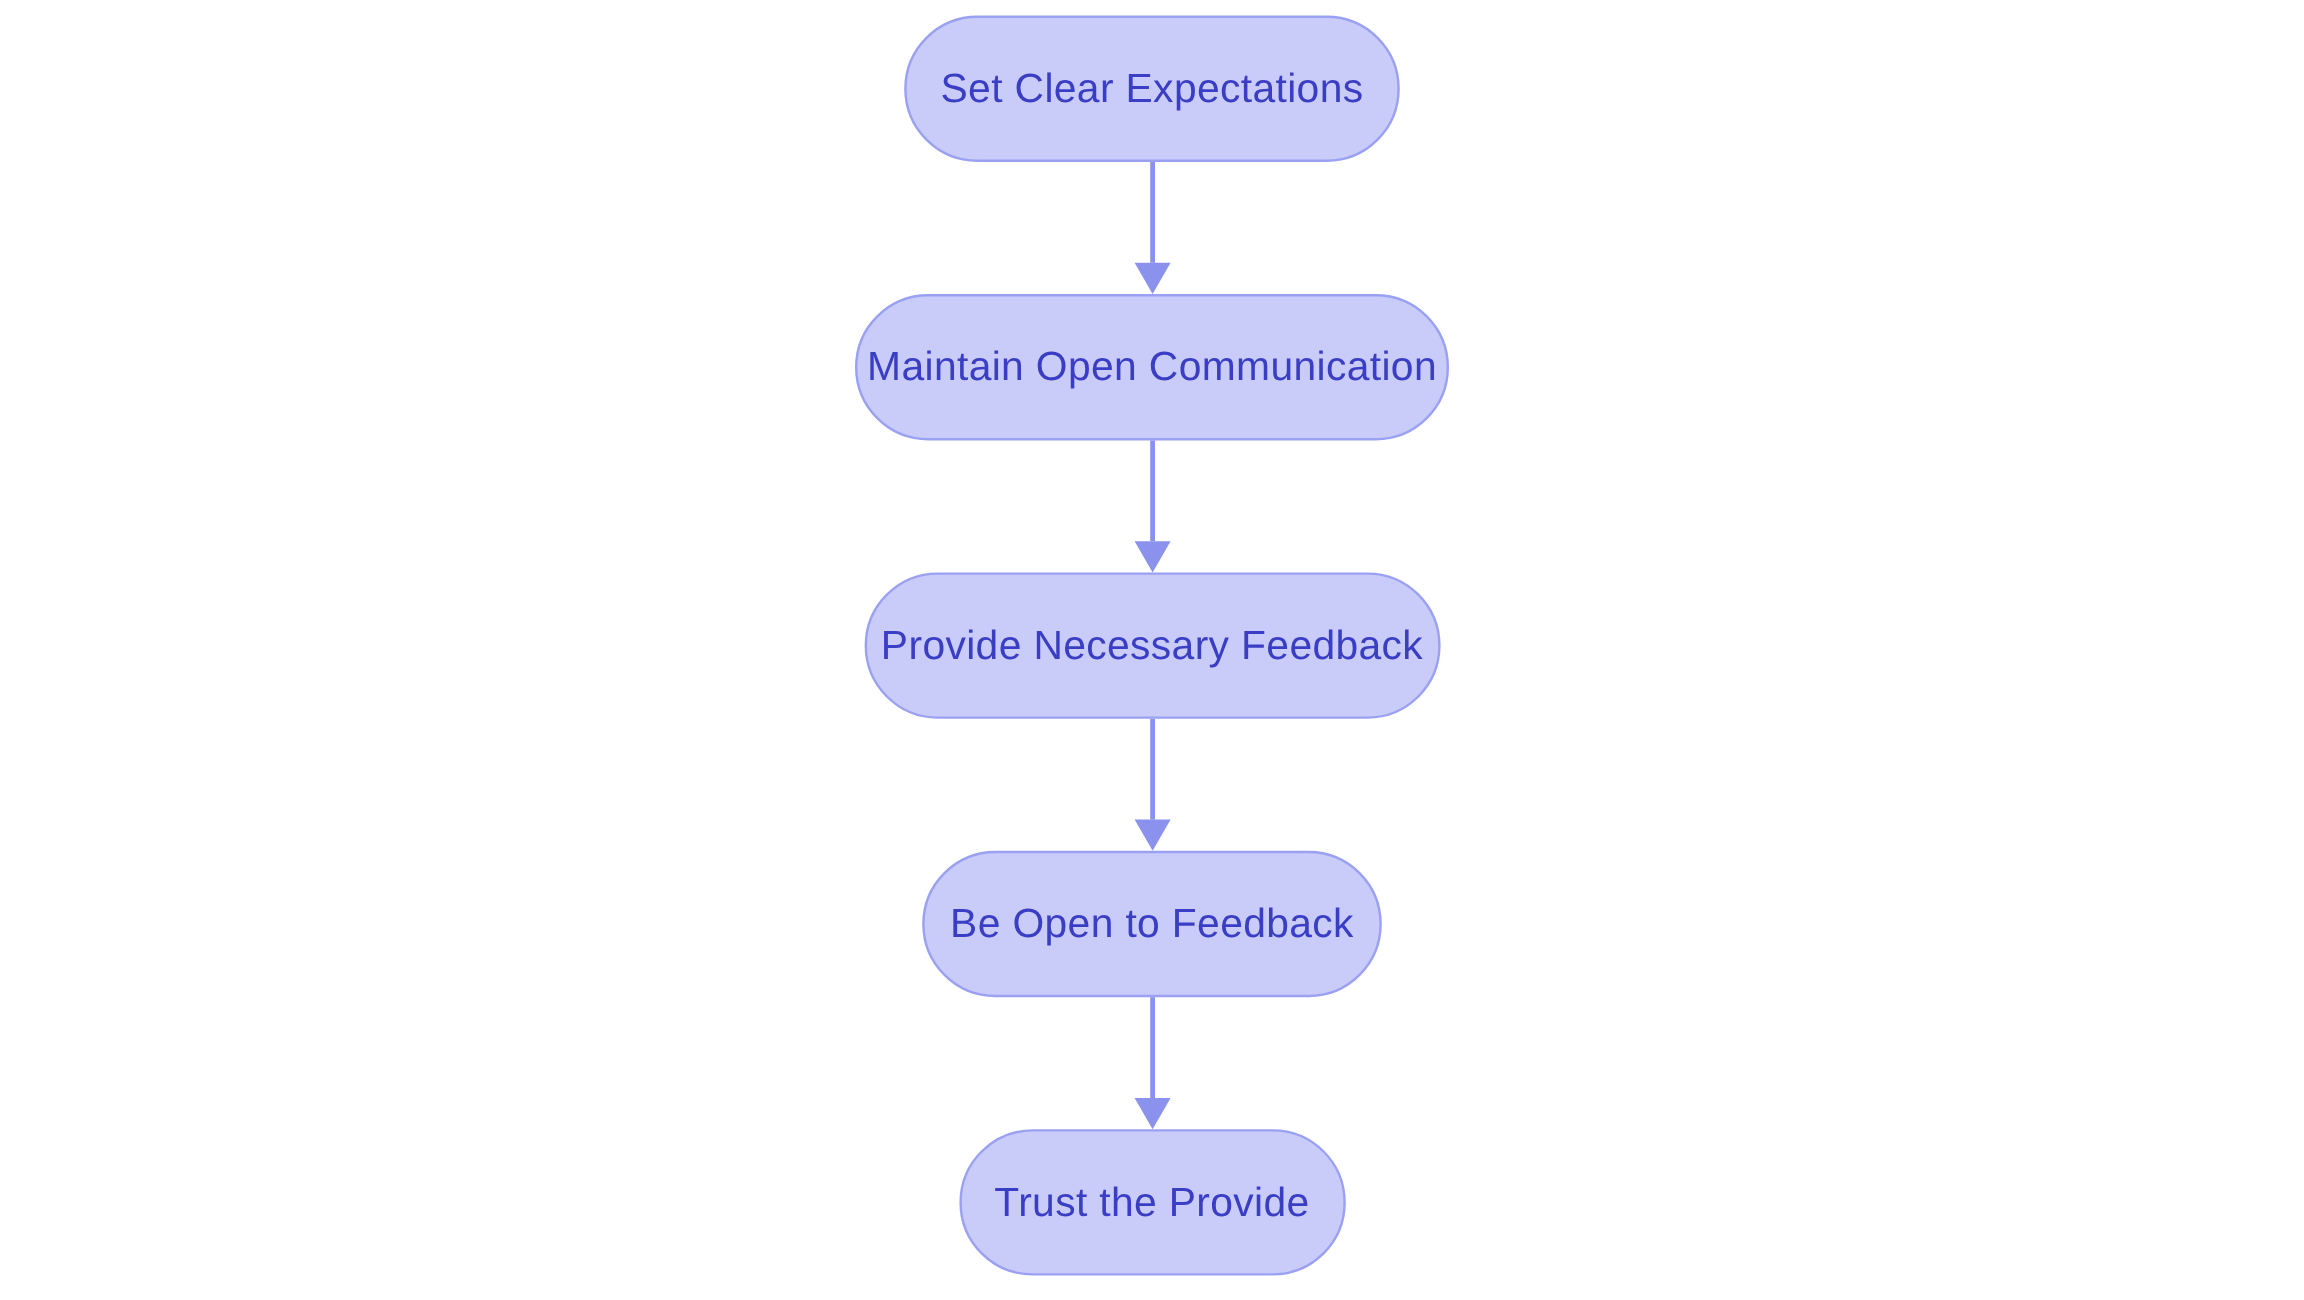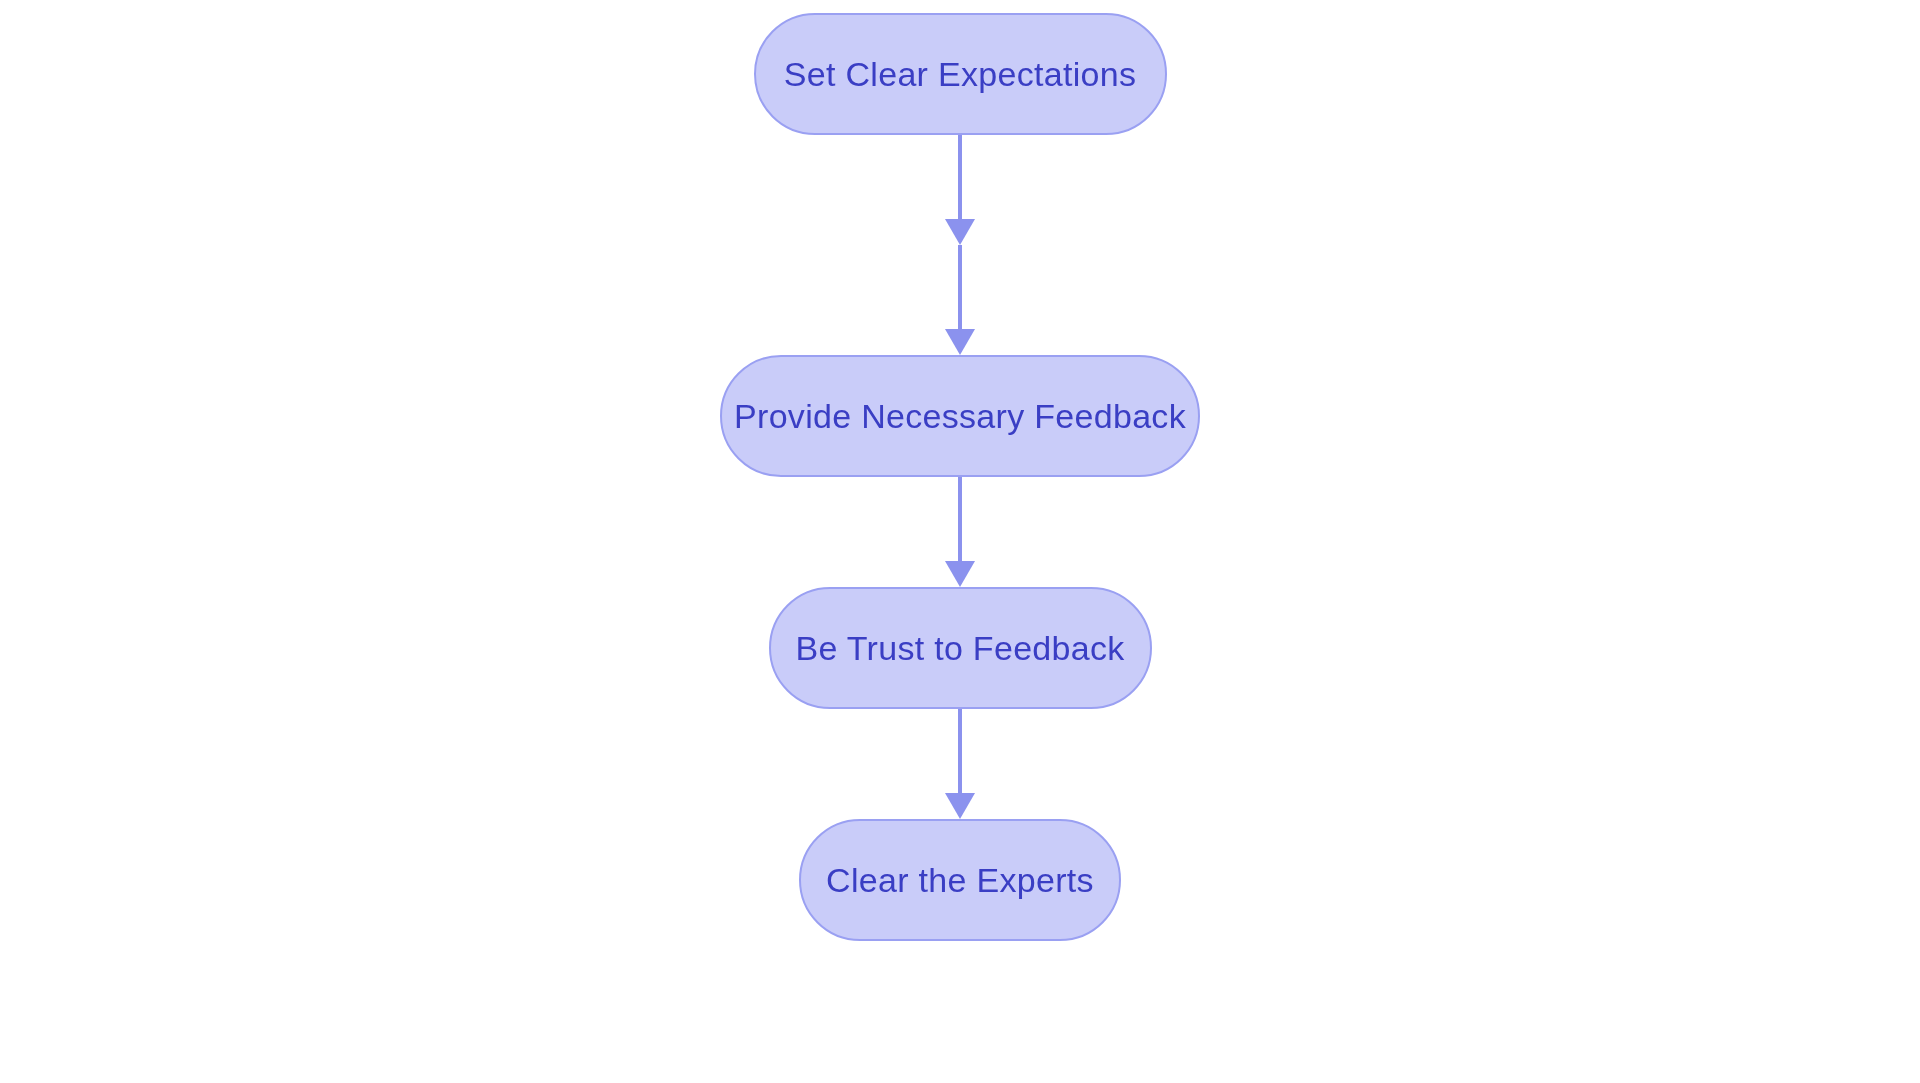--- a/index.html
+++ b/index.html
@@ -77,36 +77,37 @@
 <div class="canvas">
   <div class="flow">
 
     <div class="node n1">Set Clear Expectations</div>
 
     <div class="arrow">
       <div class="arrow-line"></div>
       <div class="arrow-head"></div>
     </div>
 
+    <div class="node n2">Maintain Open Communication</div>
 
     <div class="arrow">
       <div class="arrow-line"></div>
       <div class="arrow-head"></div>
     </div>
 
     <div class="node n3">Provide Necessary Feedback</div>
 
     <div class="arrow">
       <div class="arrow-line"></div>
       <div class="arrow-head"></div>
     </div>
 
-    <div class="node n4">Be Trust to Feedback</div>
+    <div class="node n4">Be Open to Feedback</div>
 
     <div class="arrow">
       <div class="arrow-line"></div>
       <div class="arrow-head"></div>
     </div>
 
-    <div class="node n5">Clear the Experts</div>
+    <div class="node n5">Trust the Provide</div>
 
   </div>
 </div>
 
 </body></html>

